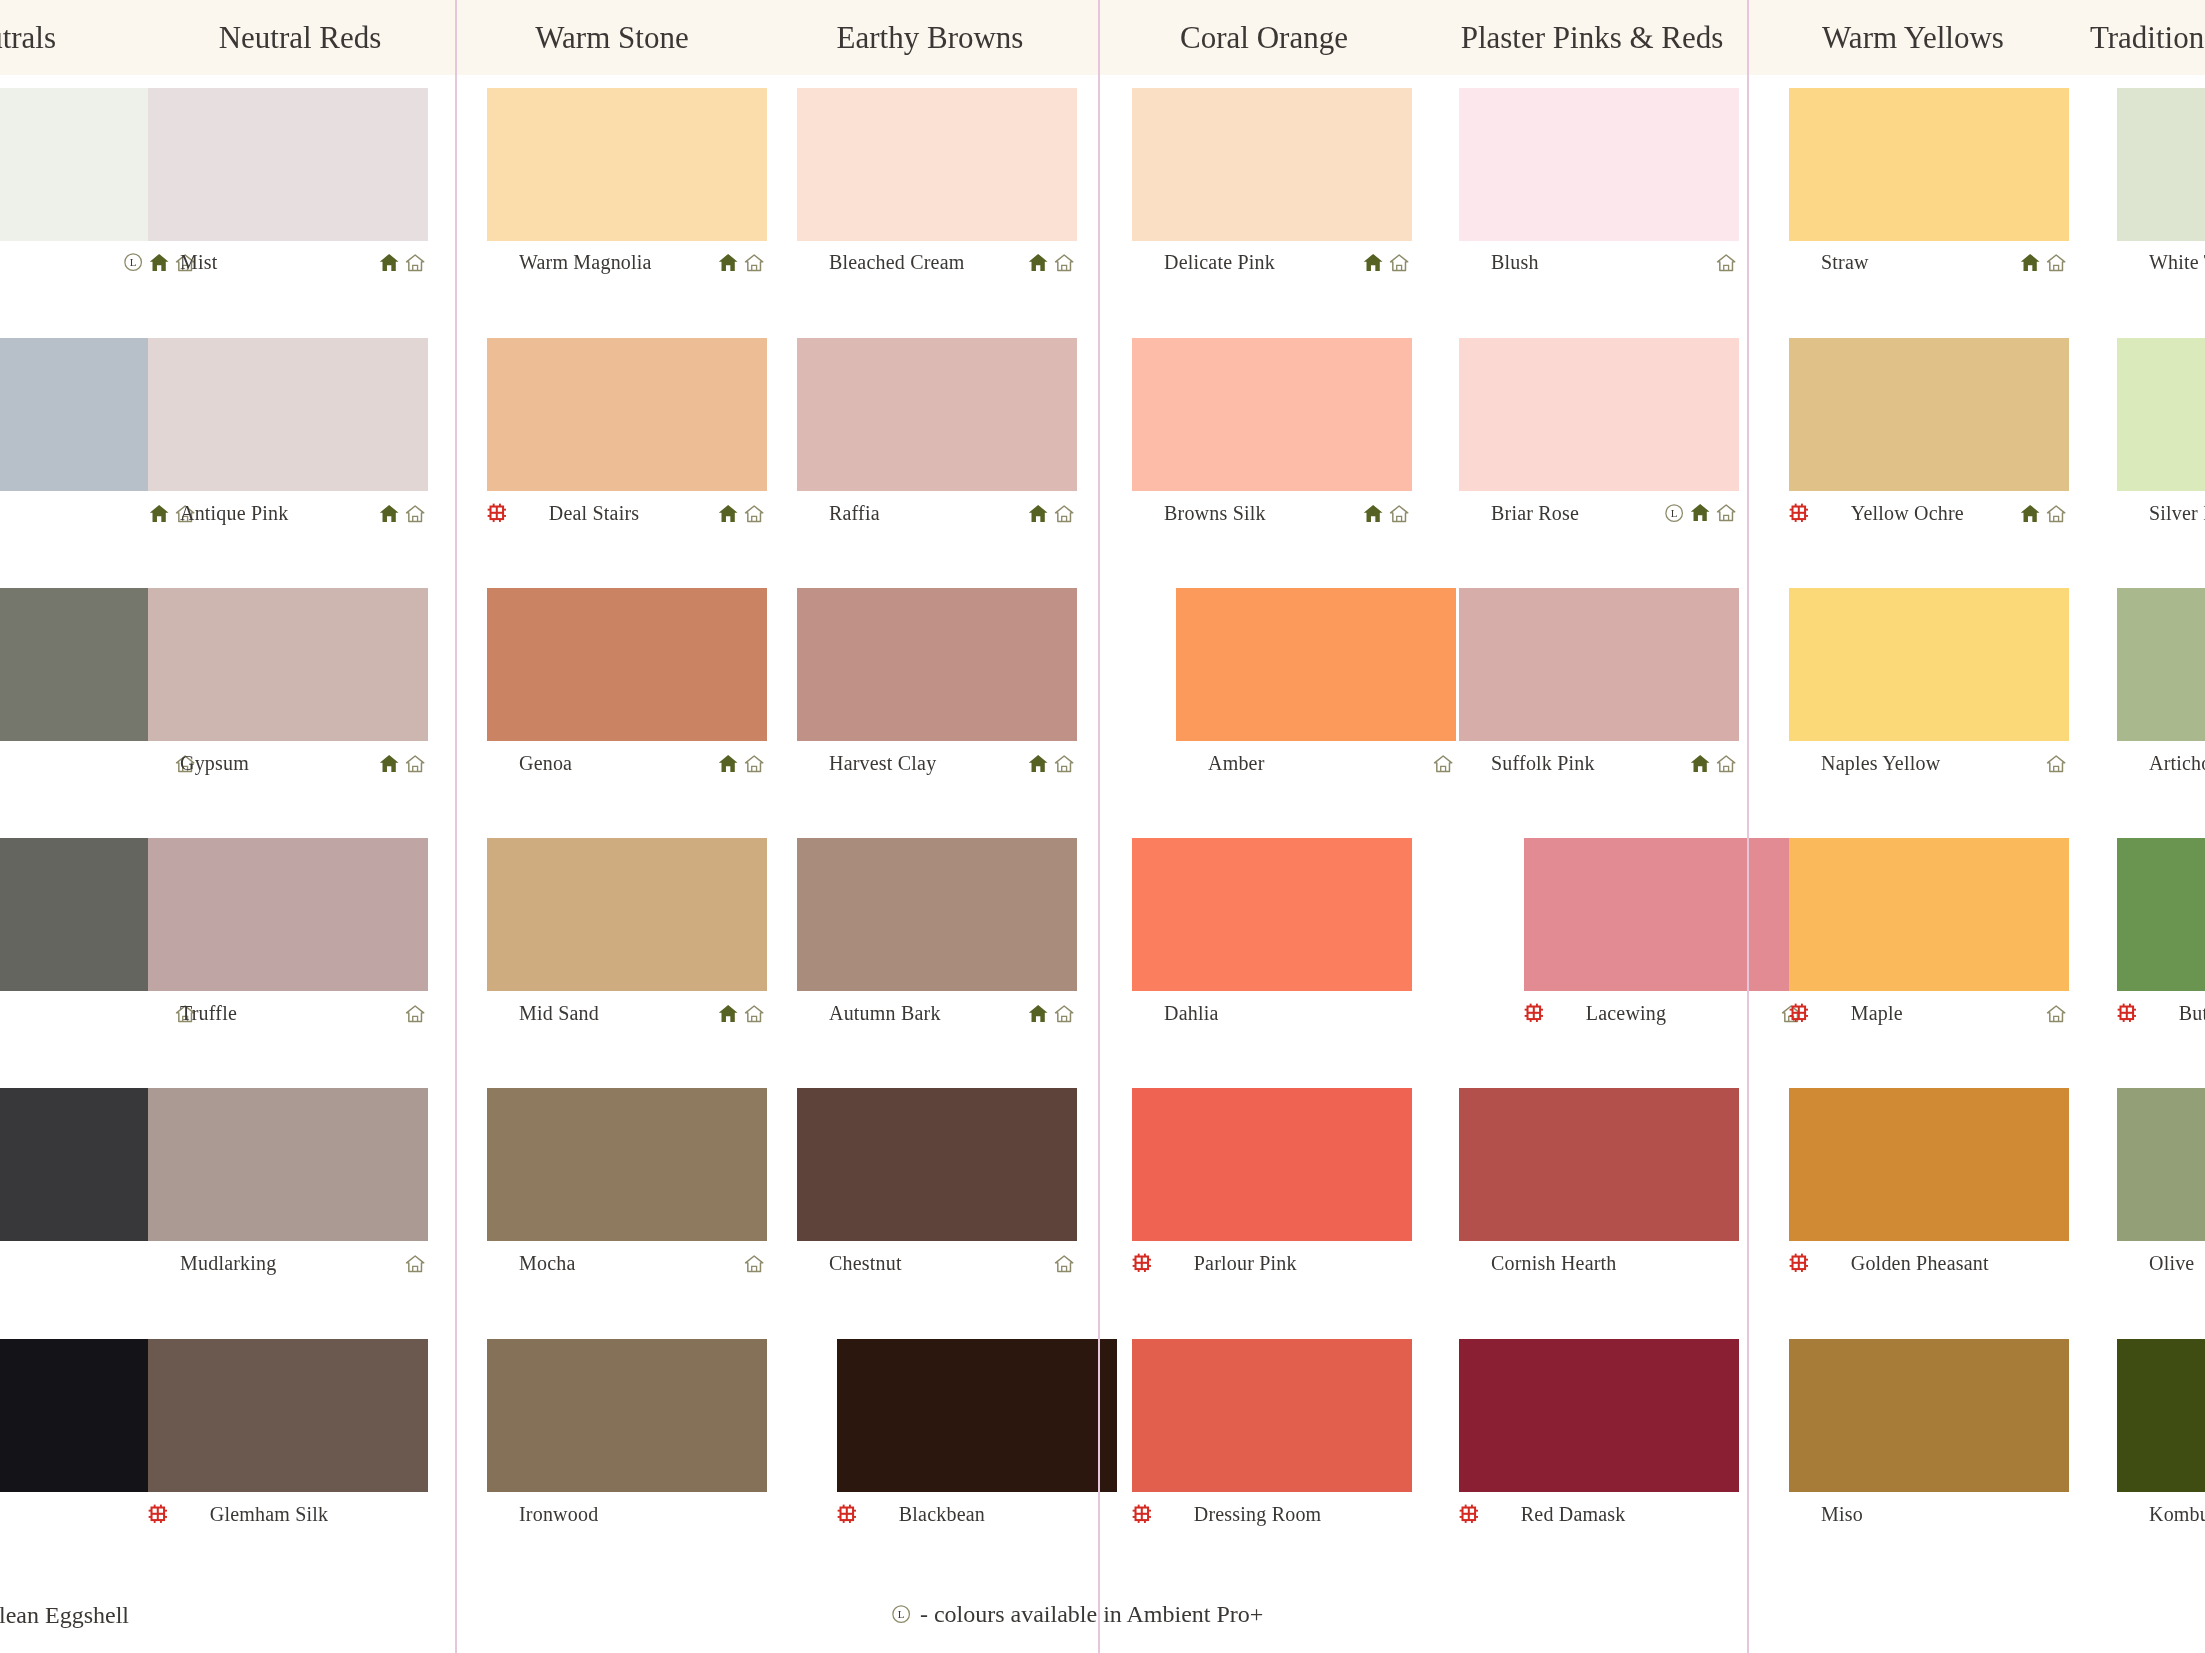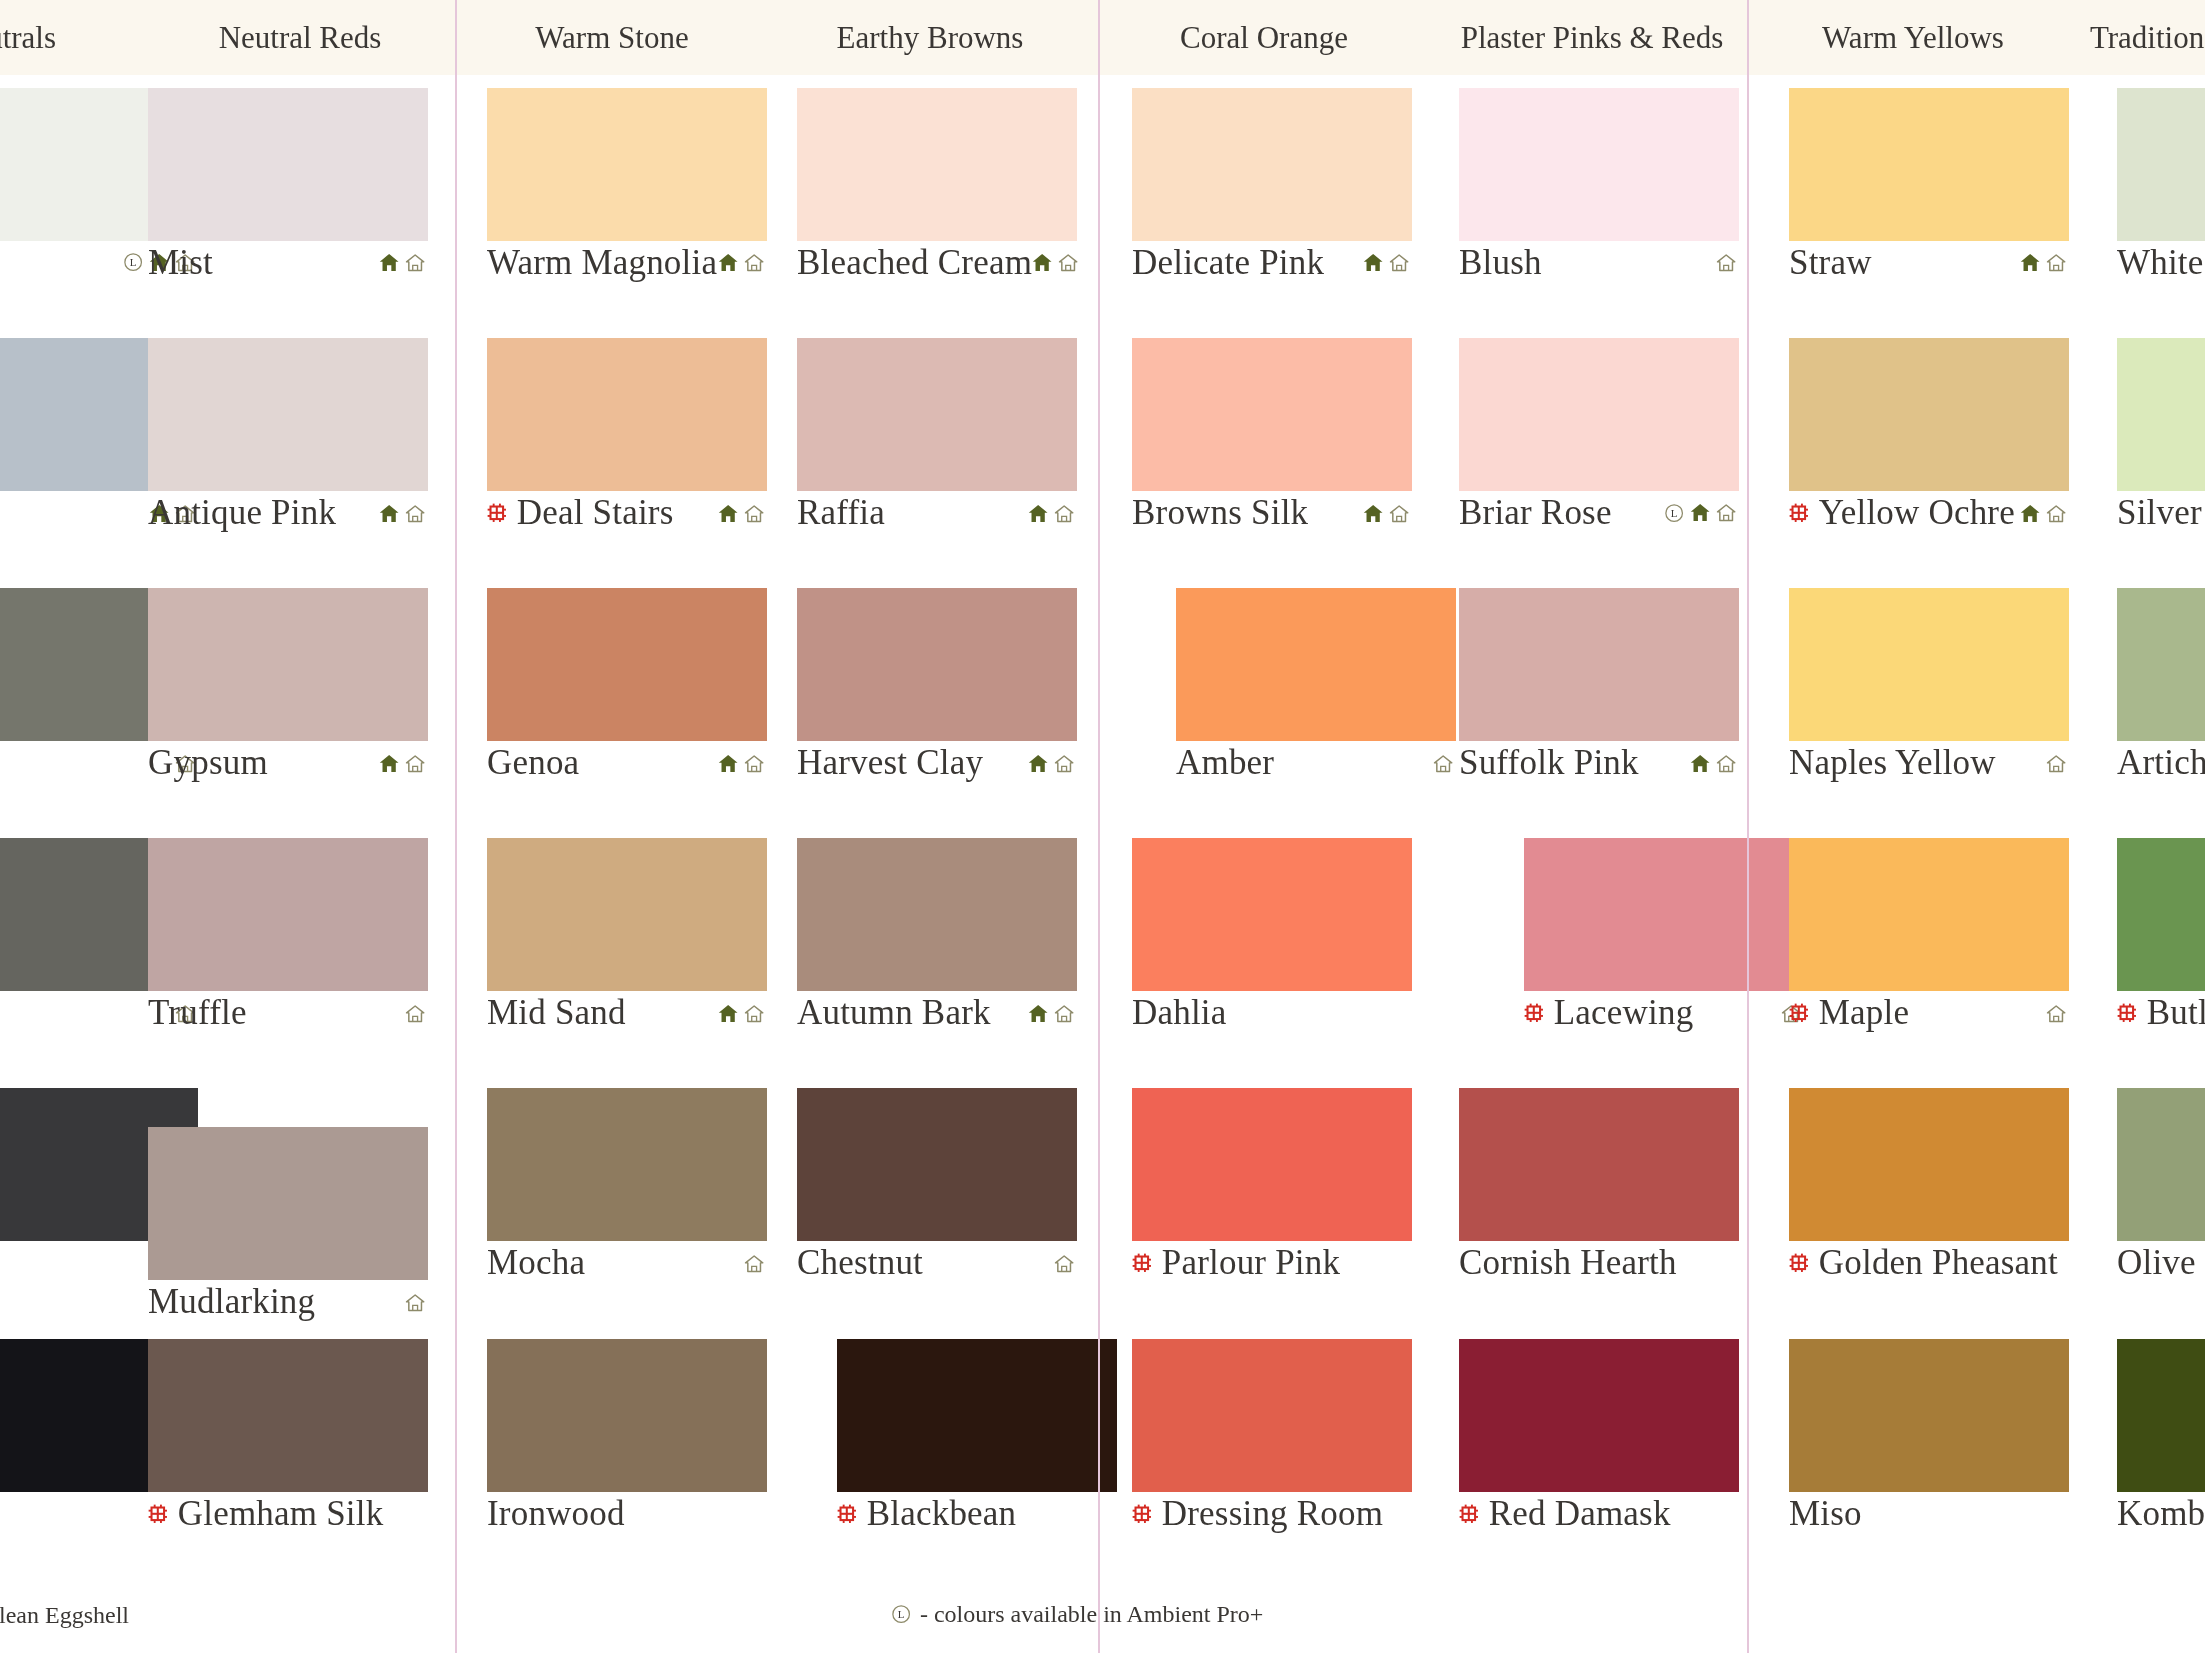--- a/index.html
+++ b/index.html
@@ -41,24 +41,25 @@
   .swatch-chip{
     width:280px;height:153px;
     display:block;
   }
   .swatch-label-row{
     height:44px;
     display:flex;align-items:center;
     width:280px;
   }
   .swatch-name{
-    font-size:35px;color:#3a3734;
+    font-size:20px;color:#3a3734;
     white-space:nowrap;
     font-family:"Liberation Serif","DejaVu Serif",serif;
     letter-spacing:0.2px;
+    margin-left:32px;
   }
   .icon-group{
     margin-left:auto;
     display:flex;align-items:center;gap:5.5px;
     padding-right:3.1px;
   }
 
   
   .ico{display:inline-block;line-height:0;}
   .ico svg{display:block;}
@@ -241,21 +242,21 @@
         <span class="icon-group">
           <span class="ico">
             <svg width="20.3" height="19" viewBox="0 0 26 24" aria-hidden="true">
               <path d="M13 2.4 L24 11.2 L21.1 11.2 L21.1 22.2 L4.9 22.2 L4.9 11.2 L2 11.2 Z" fill="none" stroke="#8d8a6a" stroke-width="1.9" stroke-linejoin="round"></path>
               <path d="M9.9 22.2 L9.9 15.6 L16.1 15.6 L16.1 22.2" fill="none" stroke="#8d8a6a" stroke-width="1.7"></path>
             </svg>
           </span>
         </span>
       </div>
     </div>
-    <div class="swatch-cell" style="left: 148px; top: 1052px;">
+    <div class="swatch-cell" style="left: 148px; top: 1013px;">
       <div class="swatch-chip" style="background: rgb(171, 154, 147);"></div>
       <div class="swatch-label-row">
         <span class="swatch-name">Mudlarking</span>
         <span class="icon-group">
           <span class="ico">
             <svg width="20.3" height="19" viewBox="0 0 26 24" aria-hidden="true">
               <path d="M13 2.4 L24 11.2 L21.1 11.2 L21.1 22.2 L4.9 22.2 L4.9 11.2 L2 11.2 Z" fill="none" stroke="#8d8a6a" stroke-width="1.9" stroke-linejoin="round"></path>
               <path d="M9.9 22.2 L9.9 15.6 L16.1 15.6 L16.1 22.2" fill="none" stroke="#8d8a6a" stroke-width="1.7"></path>
             </svg>
           </span>

